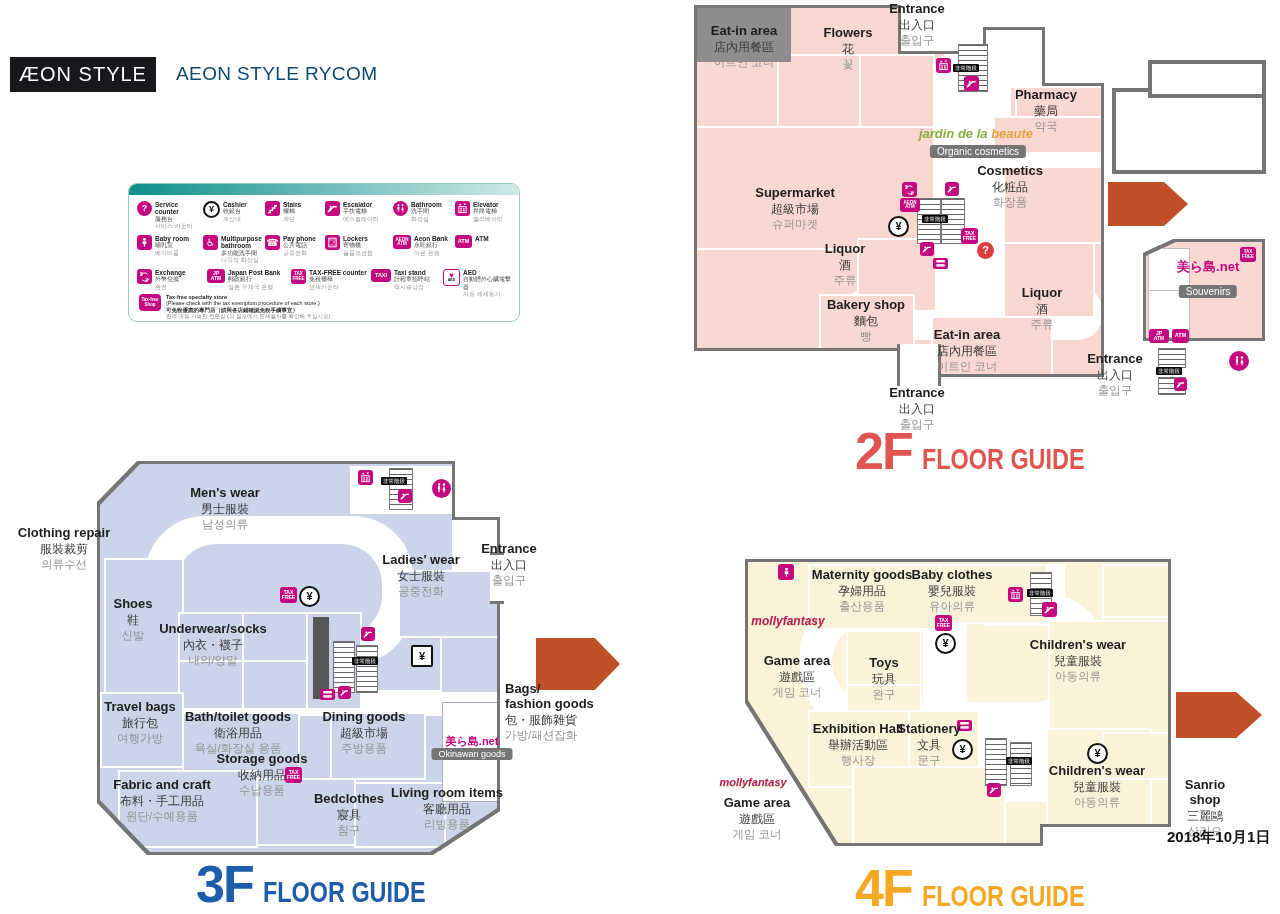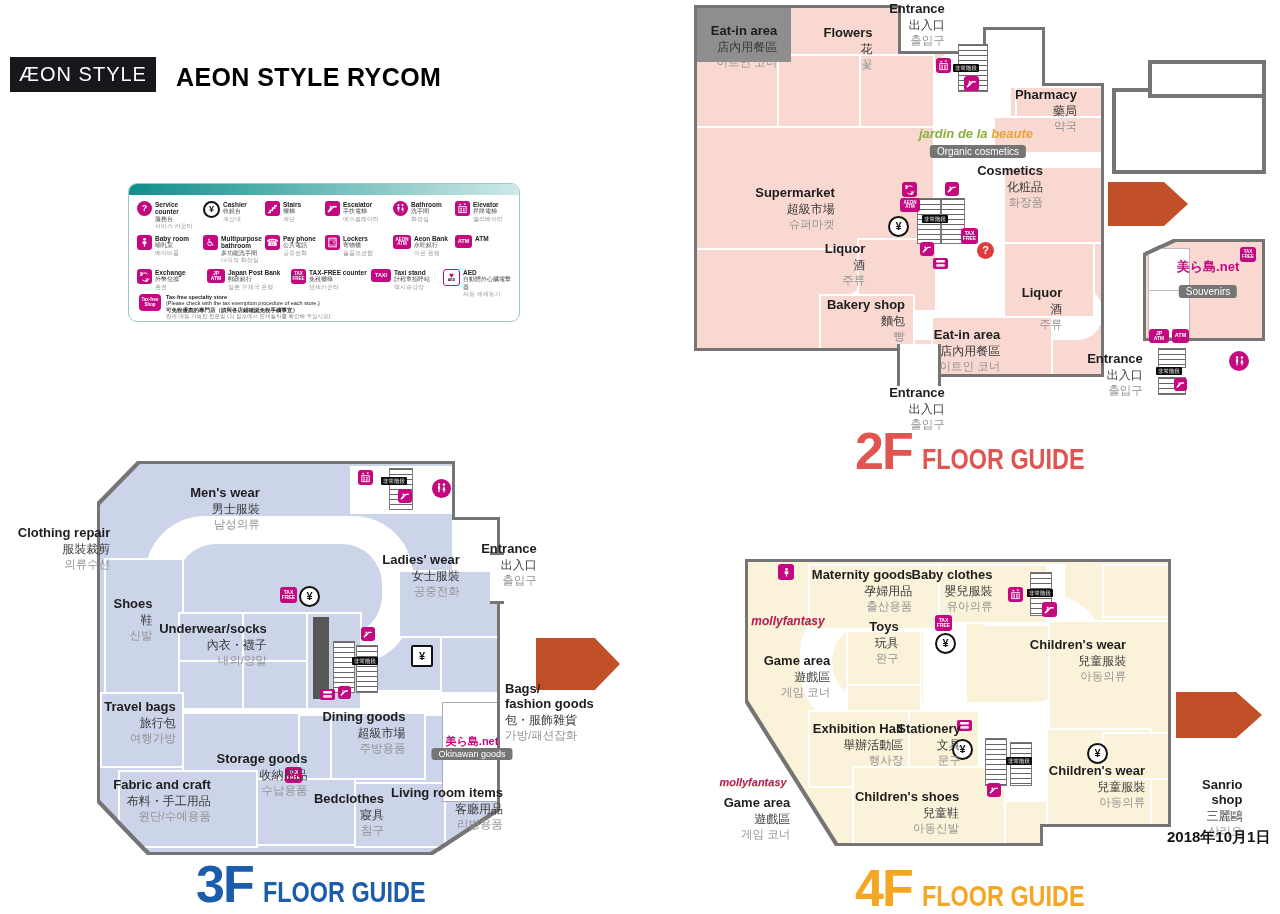--- a/index.html
+++ b/index.html
@@ -2,21 +2,21 @@
 <html><head>
 <meta charset="utf-8">
 <style>
   html,body{margin:0;padding:0;background:#fff;}
   .canvas{position:relative;width:1280px;height:914px;background:#fff;overflow:hidden;
           font-family:"Liberation Sans","DejaVu Sans",sans-serif;}
   .abs{position:absolute;}
   
   .logobox{position:absolute;left:10px;top:57px;width:146px;height:35px;background:#17171c;
            display:flex;align-items:center;justify-content:center;color:#fff;font-size:20px;letter-spacing:1px;}
-  .htitle{position:absolute;left:176px;top:63px;font-size:25px;font-weight:700;color:#000000;letter-spacing:.4px;}
+  .htitle{position:absolute;left:176px;top:63px;font-size:19px;font-weight:400;color:#0c4a6e;letter-spacing:.4px;}
   
   .legend{position:absolute;left:128px;top:183px;width:390px;height:137px;background:#fff;
           border:1px solid #9fc9c6;border-radius:9px;overflow:hidden;}
   .lg-band{position:absolute;left:0;top:0;right:0;height:11px;background:linear-gradient(to right,#0e8f8a,#cfe9e7);}
   .lg-row{position:absolute;left:8px;display:flex;}
   .li{display:flex;gap:3px;align-items:flex-start;}
   .lic{flex:0 0 auto;width:15px;height:15px;display:flex;align-items:center;justify-content:center;
        font-size:9px;font-weight:700;border-radius:3px;line-height:1;}
   .lt{display:flex;flex-direction:column;}
   .le{font-size:6.5px;font-weight:700;color:#222;line-height:1.15;}
@@ -40,21 +40,21 @@
   .gbadge{position:absolute;background:#757575;color:#fff;font-size:10px;padding:1px 7px;border-radius:3px;
           transform:translateX(-50%);white-space:nowrap;z-index:7;}
   .arrow{position:absolute;background:#c14f28;clip-path:polygon(0 0,70% 0,100% 50%,70% 100%,0 100%);z-index:4;}
   
   .floor{position:absolute;filter:drop-shadow(3px 0 0 #757575) drop-shadow(-3px 0 0 #757575)
          drop-shadow(0 3px 0 #757575) drop-shadow(0 -3px 0 #757575);}
   .rm{position:absolute;border:2px solid #fff;}
   .cr{position:absolute;background:#fff;}
   .stub{position:absolute;background:#fff;z-index:5;}
   
-  .lbl{position:absolute;transform:translateX(-50%);text-align:right;z-index:8;}
+  .lbl{position:absolute;transform:translateX(-50%);text-align:center;z-index:8;}
   .lbl .en{display:block;font-weight:700;font-size:13px;color:#1d1d1d;line-height:1.15;white-space:pre-line;}
   .lbl .zh{display:block;font-size:12px;color:#3a3a3a;line-height:1.35;white-space:nowrap;}
   .lbl .ko{display:block;font-size:11.5px;color:#939393;line-height:1.3;white-space:nowrap;}
   .lbl.la{transform:none;text-align:left;}
   .logo-mag{position:absolute;transform:translateX(-50%);color:#c4087f;font-weight:800;font-size:11px;
             white-space:nowrap;z-index:8;}
   .logo-molly{position:absolute;transform:translateX(-50%);color:#be185d;font-weight:800;font-style:italic;
               font-size:12px;white-space:nowrap;z-index:8;text-shadow:0 1px 0 #cde6a0;}
   .jardin{position:absolute;transform:translateX(-50%);white-space:nowrap;z-index:8;font-size:13px;font-weight:700;}
   .jardin .g{color:#8ab03e;font-style:italic;}
@@ -610,20 +610,25 @@
   <div class="lbl" style="left:509px;top:542px">
       <span class="en">Entrance</span>
       <span class="zh">出入口</span>
       <span class="ko">출입구</span>
     </div>
   <div class="lbl" style="left:140px;top:700px">
       <span class="en">Travel bags</span>
       <span class="zh">旅行包</span>
       <span class="ko">여행가방</span>
     </div>
+  <div class="lbl" style="left:238px;top:710px">
+      <span class="en">Bath/toilet goods</span>
+      <span class="zh">衛浴用品</span>
+      <span class="ko">욕실/화장실 용품</span>
+    </div>
   <div class="lbl" style="left:364px;top:710px">
       <span class="en">Dining goods</span>
       <span class="zh">超級市場</span>
       <span class="ko">주방용품</span>
     </div>
   <div class="lbl la" style="left:505px;top:682px;text-align:left">
       <span class="en">Bags/
 fashion goods</span>
       <span class="zh">包・服飾雜貨</span>
       <span class="ko">가방/패션잡화</span>
@@ -738,44 +743,39 @@
       <span class="en">Baby clothes</span>
       <span class="zh">嬰兒服裝</span>
       <span class="ko">유아의류</span>
     </div>
   <div class="logo-molly" style="left:788px;top:614px">mollyfantasy</div>
   <div class="lbl" style="left:797px;top:654px">
       <span class="en">Game area</span>
       <span class="zh">遊戲區</span>
       <span class="ko">게임 코너</span>
     </div>
-  <div class="lbl" style="left:884px;top:620px">
+  <div class="lbl" style="left:884px;top:656px">
       <span class="en">Toys</span>
       <span class="zh">玩具</span>
       <span class="ko">완구</span>
     </div>
   <div class="lbl" style="left:1078px;top:638px">
       <span class="en">Children's wear</span>
       <span class="zh">兒童服裝</span>
       <span class="ko">아동의류</span>
     </div>
   <div class="lbl" style="left:858px;top:722px">
       <span class="en">Exhibition Hall</span>
       <span class="zh">舉辦活動區</span>
       <span class="ko">행사장</span>
     </div>
   <div class="lbl" style="left:929px;top:722px">
       <span class="en">Stationery</span>
       <span class="zh">文具</span>
       <span class="ko">문구</span>
-    </div>
-  <div class="lbl" style="left:907px;top:790px">
-      <span class="en">Children's shoes</span>
-      <span class="zh">兒童鞋</span>
-      <span class="ko">아동신발</span>
     </div>
   <div class="lbl" style="left:1097px;top:764px">
       <span class="en">Children's wear</span>
       <span class="zh">兒童服裝</span>
       <span class="ko">아동의류</span>
     </div>
   <div class="logo-molly" style="left:753px;top:776px;font-size:11px">mollyfantasy</div>
   <div class="lbl" style="left:757px;top:796px">
       <span class="en">Game area</span>
       <span class="zh">遊戲區</span>

